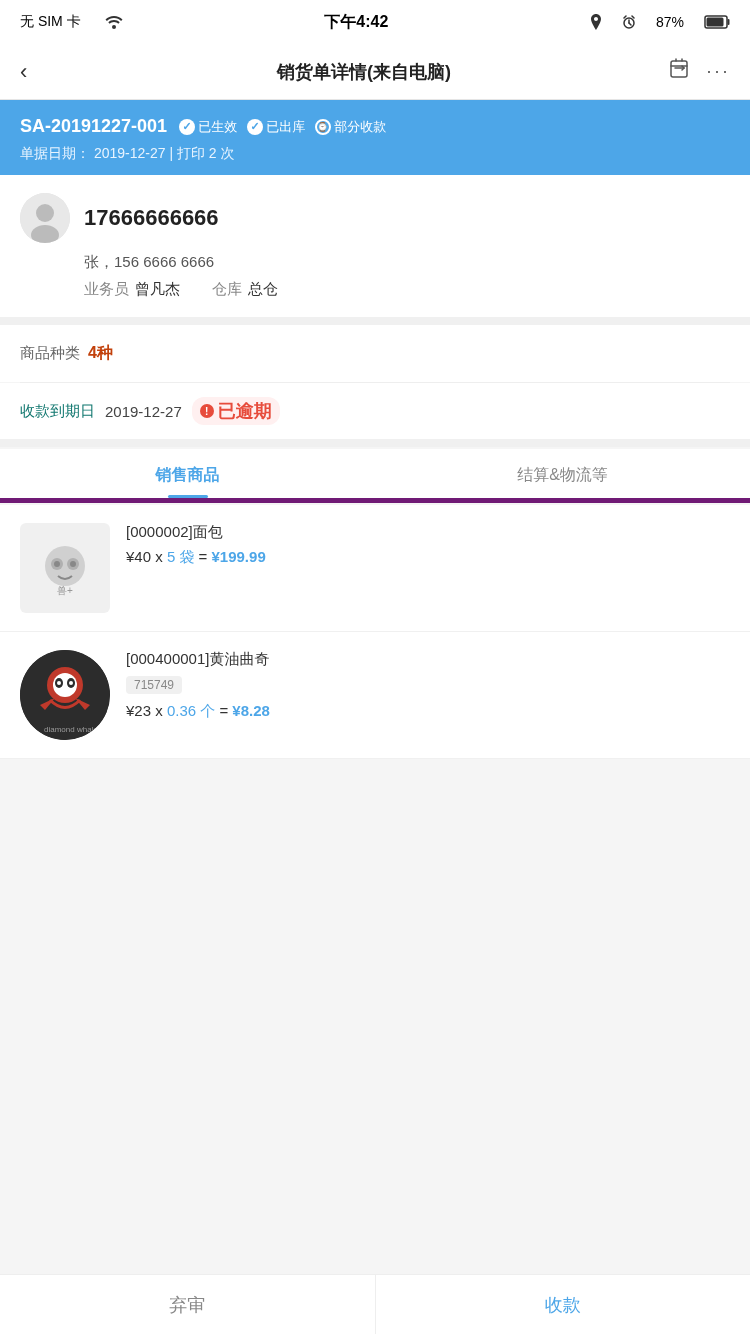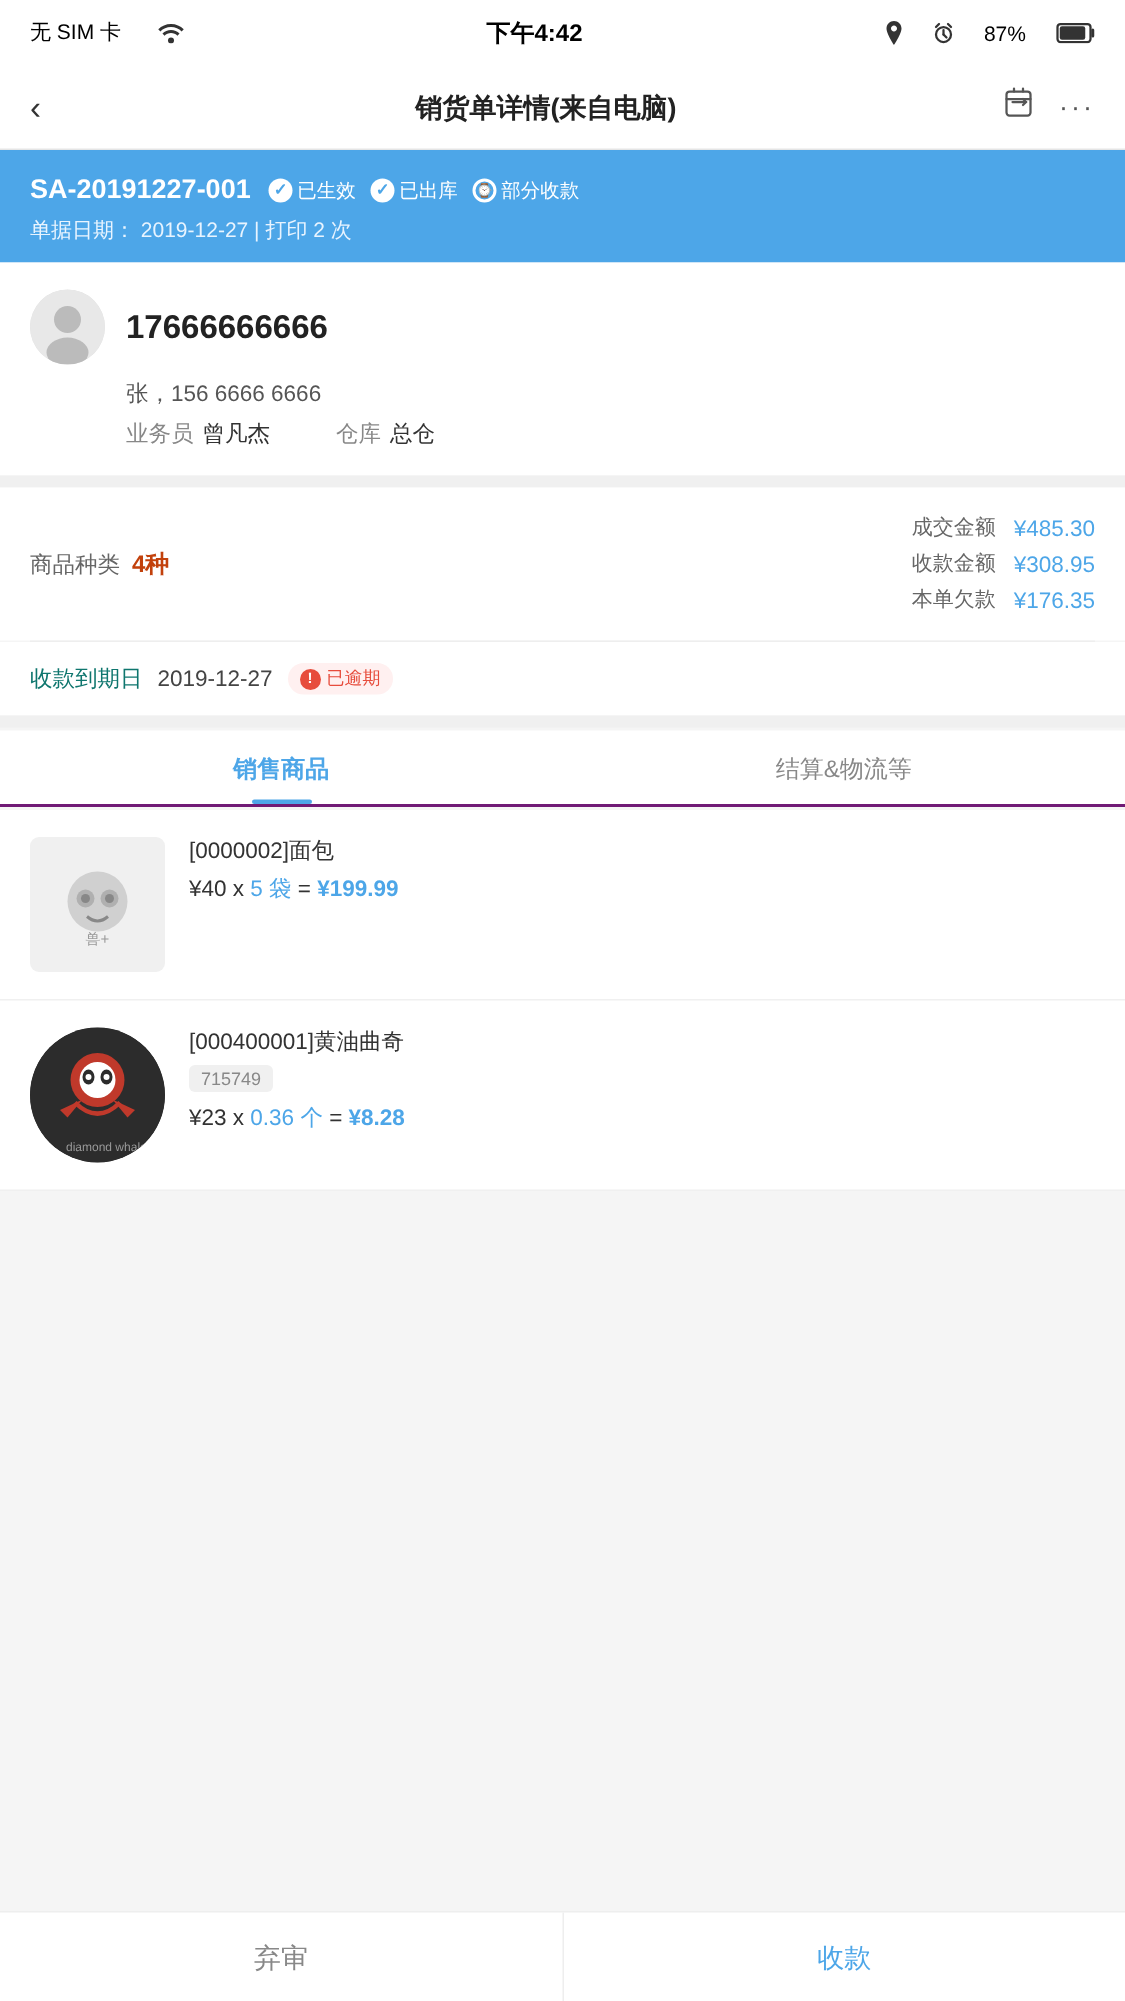--- a/index.html
+++ b/index.html
@@ -148,21 +148,21 @@
     .customer-detail {
       font-size: 15px;
       color: #555;
       margin-bottom: 8px;
       padding-left: 64px;
     }
     .customer-detail-row {
       display: flex;
       align-items: center;
       padding-left: 64px;
-      gap: 44px;
+      gap: 32px;
     }
     .detail-item {
       display: flex;
       align-items: center;
       gap: 6px;
       font-size: 15px;
       color: #555;
     }
     .detail-label { color: #888; }
     .detail-value { color: #333; font-weight: 500; }
@@ -232,30 +232,30 @@
       height: 14px;
       background: #e74c3c;
       border-radius: 50%;
       display: flex;
       align-items: center;
       justify-content: center;
       color: white;
       font-size: 10px;
       font-weight: 700;
     }
-    .overdue-text { font-size: 12px; color: #e74c3c; font-weight: 400; }
+    .overdue-text { font-size: 18px; color: #e74c3c; font-weight: 700; }
 
     
     .tabs-section {
       background: #fff;
       margin-top: 2px;
     }
     .tabs-row {
       display: flex;
-      border-bottom: 2px solid #701a75;
+      border-bottom: 5px solid #701a75;
     }
     .tab {
       flex: 1;
       text-align: center;
       padding: 16px 0 12px;
       font-size: 16px;
       cursor: pointer;
       position: relative;
     }
     .tab.active {
@@ -447,34 +447,20 @@
 </div>
 
 <div class="divider"></div>
 
 <div class="summary-section">
   <div class="summary-row">
     <div class="summary-left">
       <span class="summary-label">商品种类</span>
       <span class="summary-value">4种</span>
     </div>
-    <div class="summary-right">
-      <div class="amount-row">
-        <span class="amount-label">成交金额</span>
-        <span class="amount-value">¥485.30</span>
-      </div>
-      <div class="amount-row">
-        <span class="amount-label">收款金额</span>
-        <span class="amount-value">¥308.95</span>
-      </div>
-      <div class="amount-row">
-        <span class="amount-label">本单欠款</span>
-        <span class="amount-value">¥176.35</span>
-      </div>
-    </div>
   </div>
 </div>
 
 <div class="thin-divider"></div>
 
 <div class="due-section">
   <span class="due-label">收款到期日</span>
   <span class="due-date">2019-12-27</span>
   <div class="overdue-badge">
     <div class="overdue-dot">!</div>

